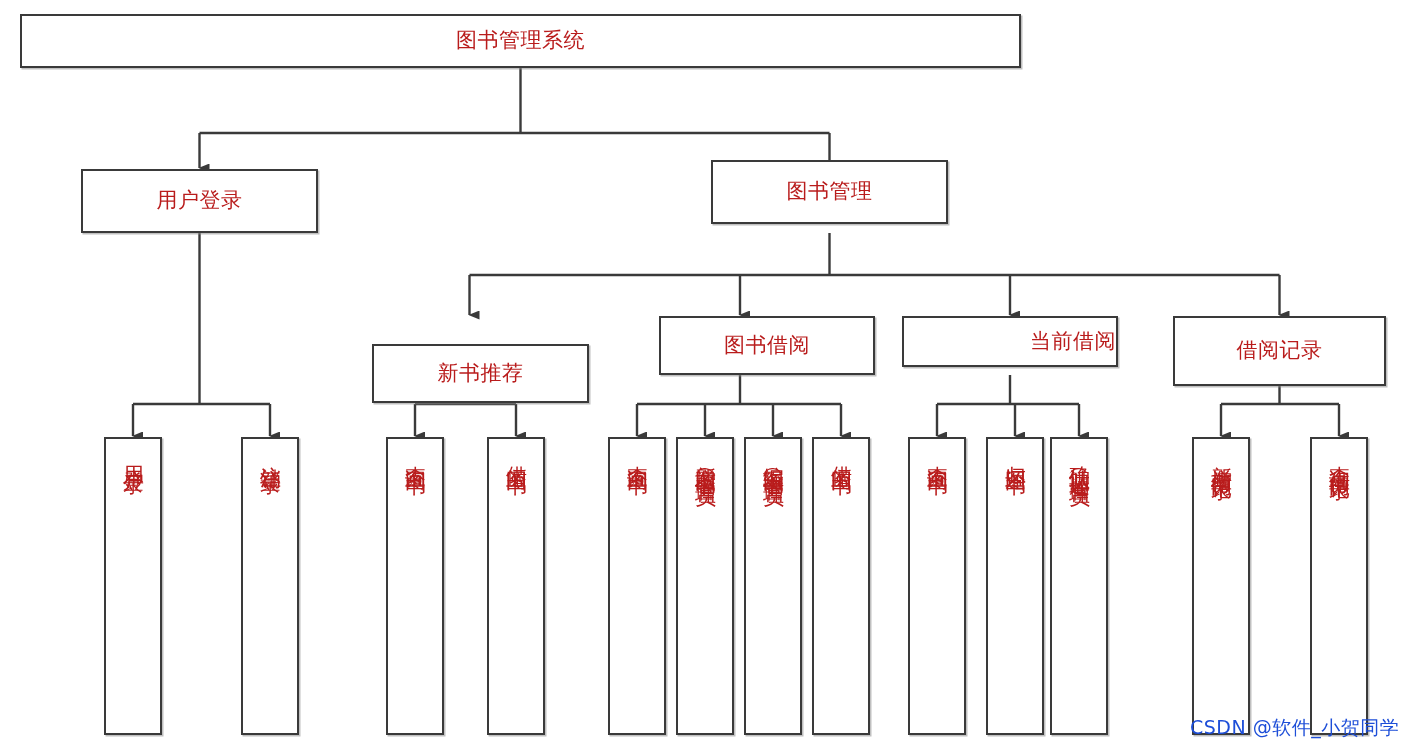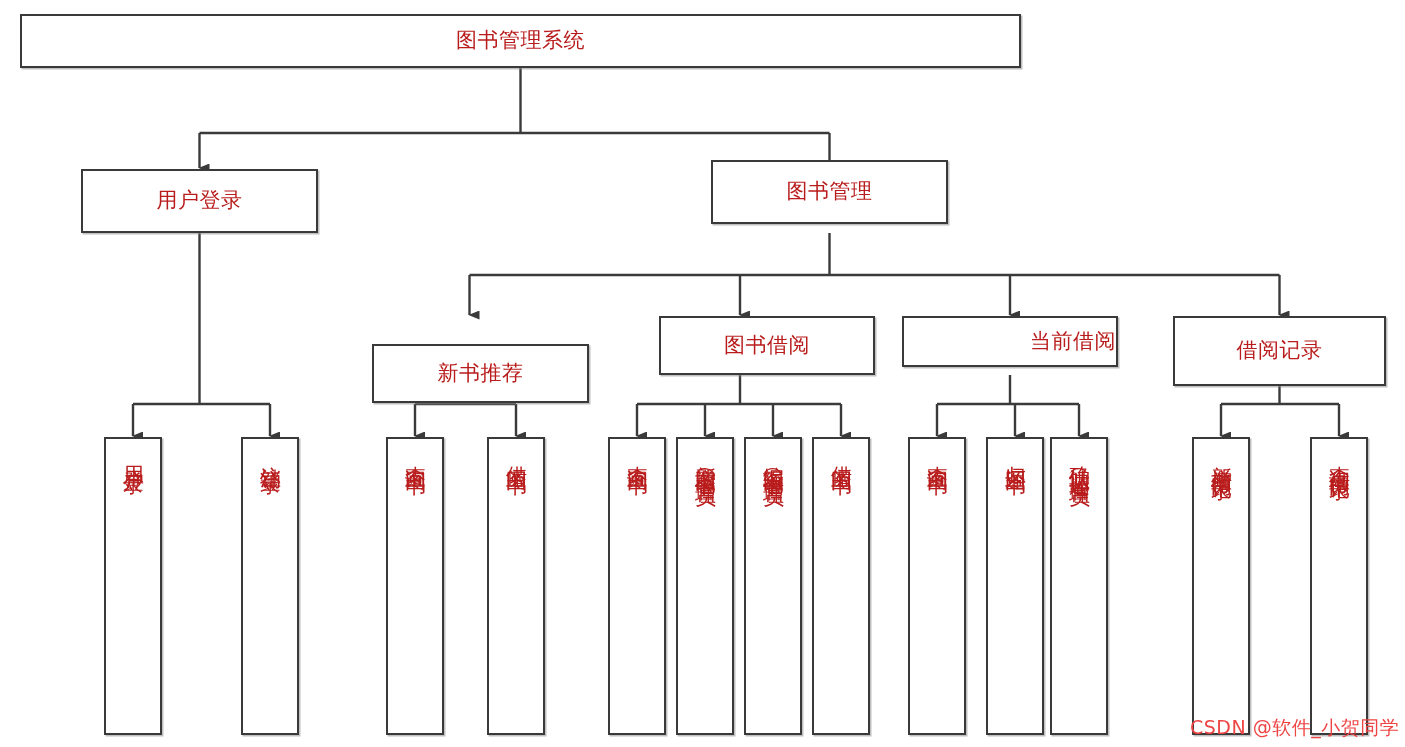--- a/index.html
+++ b/index.html
@@ -51,21 +51,21 @@
   .node.leaf .label {
     writing-mode: vertical-rl;
     text-orientation: upright;
     white-space: normal;
     letter-spacing: 3px;
     font-size: 21px;
     line-height: 1;
   }
   .watermark {
     position: absolute;
-    color: #ef4444;
+    color: #1d4ed8;
     font-size: 19px;
     letter-spacing: 0.5px;
     white-space: nowrap;
     user-select: none;
   }
 </style>
 </head>
 <body>
 
 <div id="canvas">

